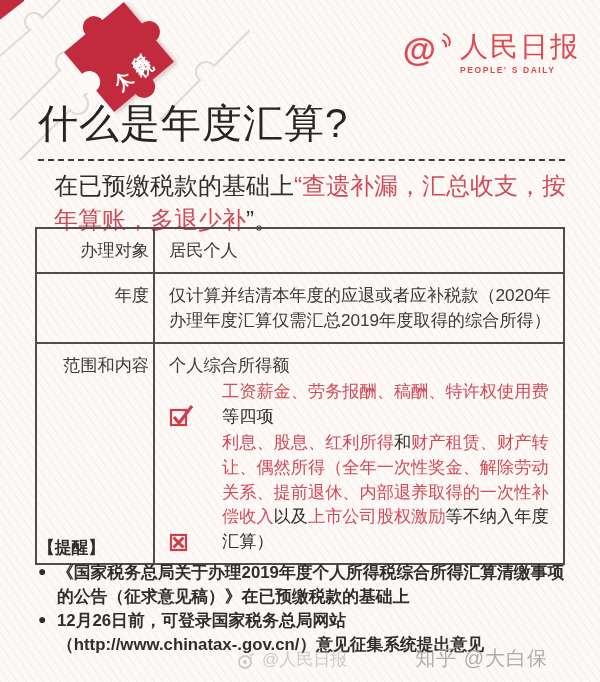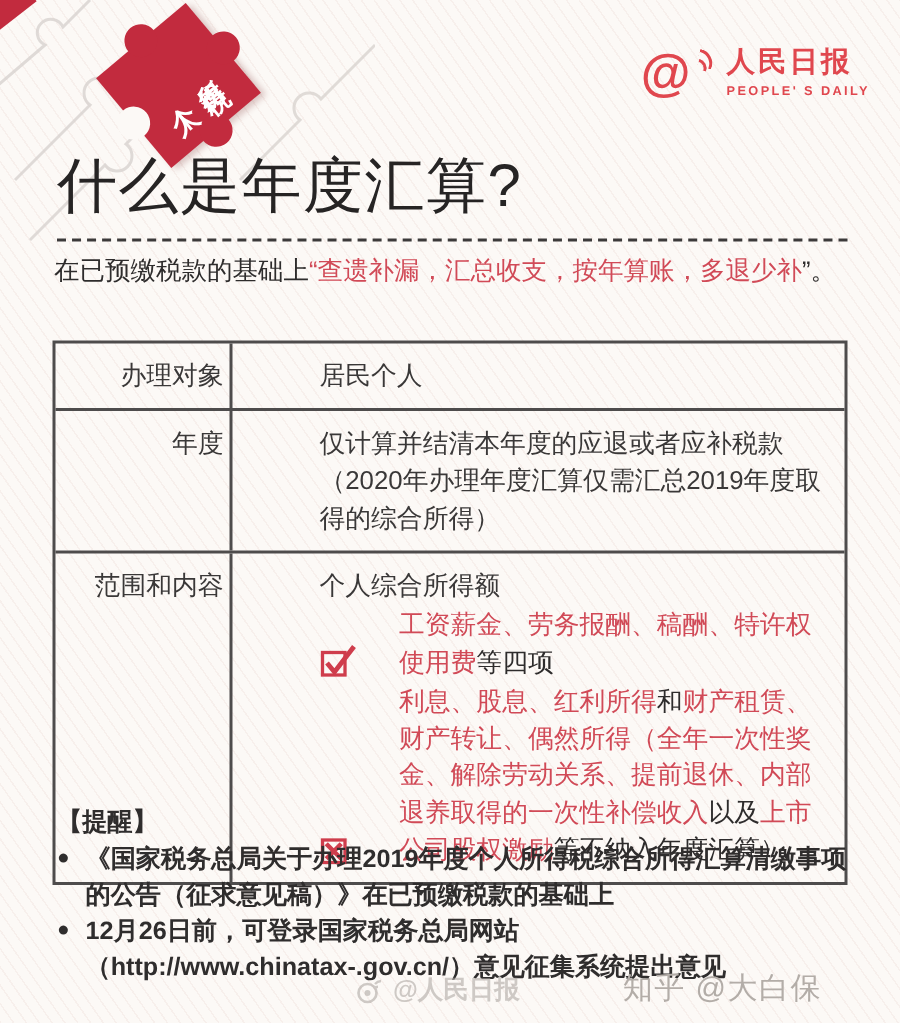--- a/index.html
+++ b/index.html
@@ -59,70 +59,70 @@
     position:relative; top:2px;
   }
   .logo .waves{ position:relative; width:12px; height:20px; }
   .logo .waves i{
     position:absolute; border:solid #e0474e; border-width:2px 2px 0 0;
     border-radius:0 10px 0 0; transform:rotate(18deg);
   }
   .logo .waves i:nth-child(1){ width:7px; height:7px; left:0; top:8px;}
   .logo .waves i:nth-child(2){ width:11px; height:11px; left:0; top:2px;}
   .logo .names{ display:flex; flex-direction:column; margin-left:2px; }
-  .logo .cn{ font-size:19px; font-weight:bold; color:#e0474e; letter-spacing:2px; line-height:1.1;}
+  .logo .cn{ font-size:28px; font-weight:normal; color:#e0474e; letter-spacing:2px; line-height:1.1;}
   .logo .en{ font-size:8.5px; color:#e0474e; letter-spacing:1.6px; margin-top:2px; font-weight:bold;}
 
   
   .page-title{
     position:absolute; left:38px; top:96px; width:540px;
     font-size:40px; font-weight:400; color:#262424; letter-spacing:1px;
   }
   .title-rule{
     position:absolute; left:38px; top:159px; width:527px;
     border-top:2px dashed #3c3a3a;
   }
   .intro{
-    position:absolute; left:36px; top:169px; width:530px;
-    font-size:17px; line-height:1.42; color:#2e2c2c;
+    position:absolute; left:54px; top:169px; width:530px;
+    font-size:24px; line-height:1.42; color:#2e2c2c;
   }
   .red{ color:#d14a57; }
   .ink{ color:#2e2c2c; }
 
   
   .info-table{
     position:absolute; left:35px; top:227px; width:530px;
     border:2px solid #4e4c4c; background:transparent;
     font-size:17.2px; line-height:1.45; color:#3a3838;
   }
   .trow{ display:grid; grid-template-columns:118px 1fr; }
   .trow + .trow{ border-top:2px solid #4e4c4c; }
   .tlabel{
     border-right:2px solid #4e4c4c; text-align:right;
     padding:9px 4px; color:#3a3838;
   }
-  .tcontent{ padding:9px 10px 9px 14px;margin-left:44px; }
+  .tcontent{ padding:9px 10px 9px 14px; }
   .titem{ display:flex; align-items:flex-end; margin-top:1px;gap:28px; }
   .ticon{ flex:0 0 25px; position:relative; height:24px; margin-top:2px; }
   .ticon svg{ position:absolute; left:0; top:-3px; overflow:visible; }
   .ttext{ flex:1; }
 
   
   .reminder{
     position:absolute; left:38px; top:536px; width:529px;
     font-size:16.8px; line-height:1.43; color:#2f2d2d;font-weight:bold;
   }
   .reminder .heading{ margin-bottom:1px; }
   .reminder .bullet-item{ position:relative; padding-left:19px; overflow-wrap:anywhere; }
   .reminder .bullet{ position:absolute; left:0; top:0; font-size:14px; }
 
   
   .footer-watermark{
     position:absolute; left:237px; top:648px; display:flex; align-items:center; gap:5px;
-    color:#a9a39e; opacity:0.55; filter:blur(0.4px); font-size:17px; font-weight:bold;
+    color:#a9a39e; opacity:0.55; filter:blur(0.4px); font-size:17px; font-weight:normal;
   }
   .footer-credit{
     position:absolute; right:52px; top:645px;
     color:#b3ada8; font-size:20px; letter-spacing:1px;
   }
 </style>
 </head>
 <body>
 
 <div class="poster">

